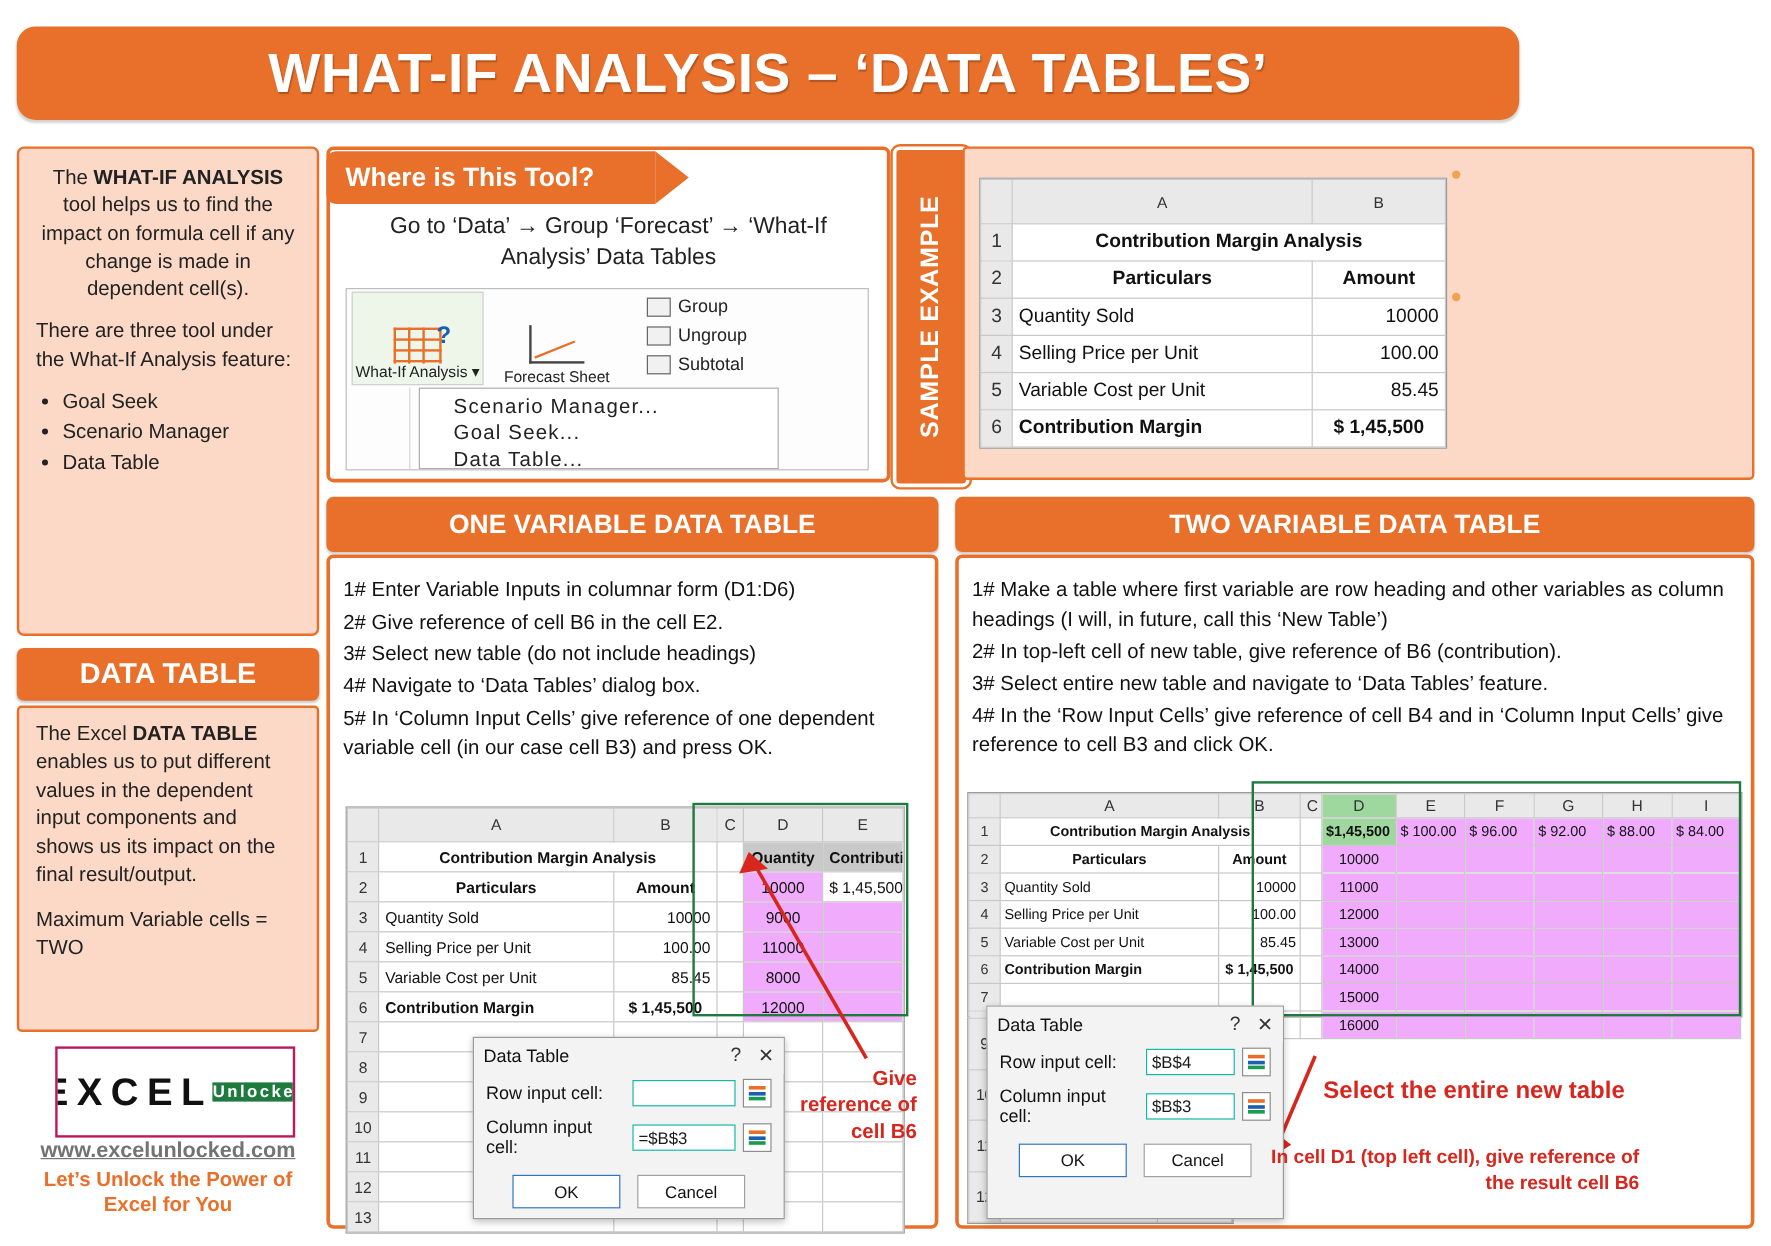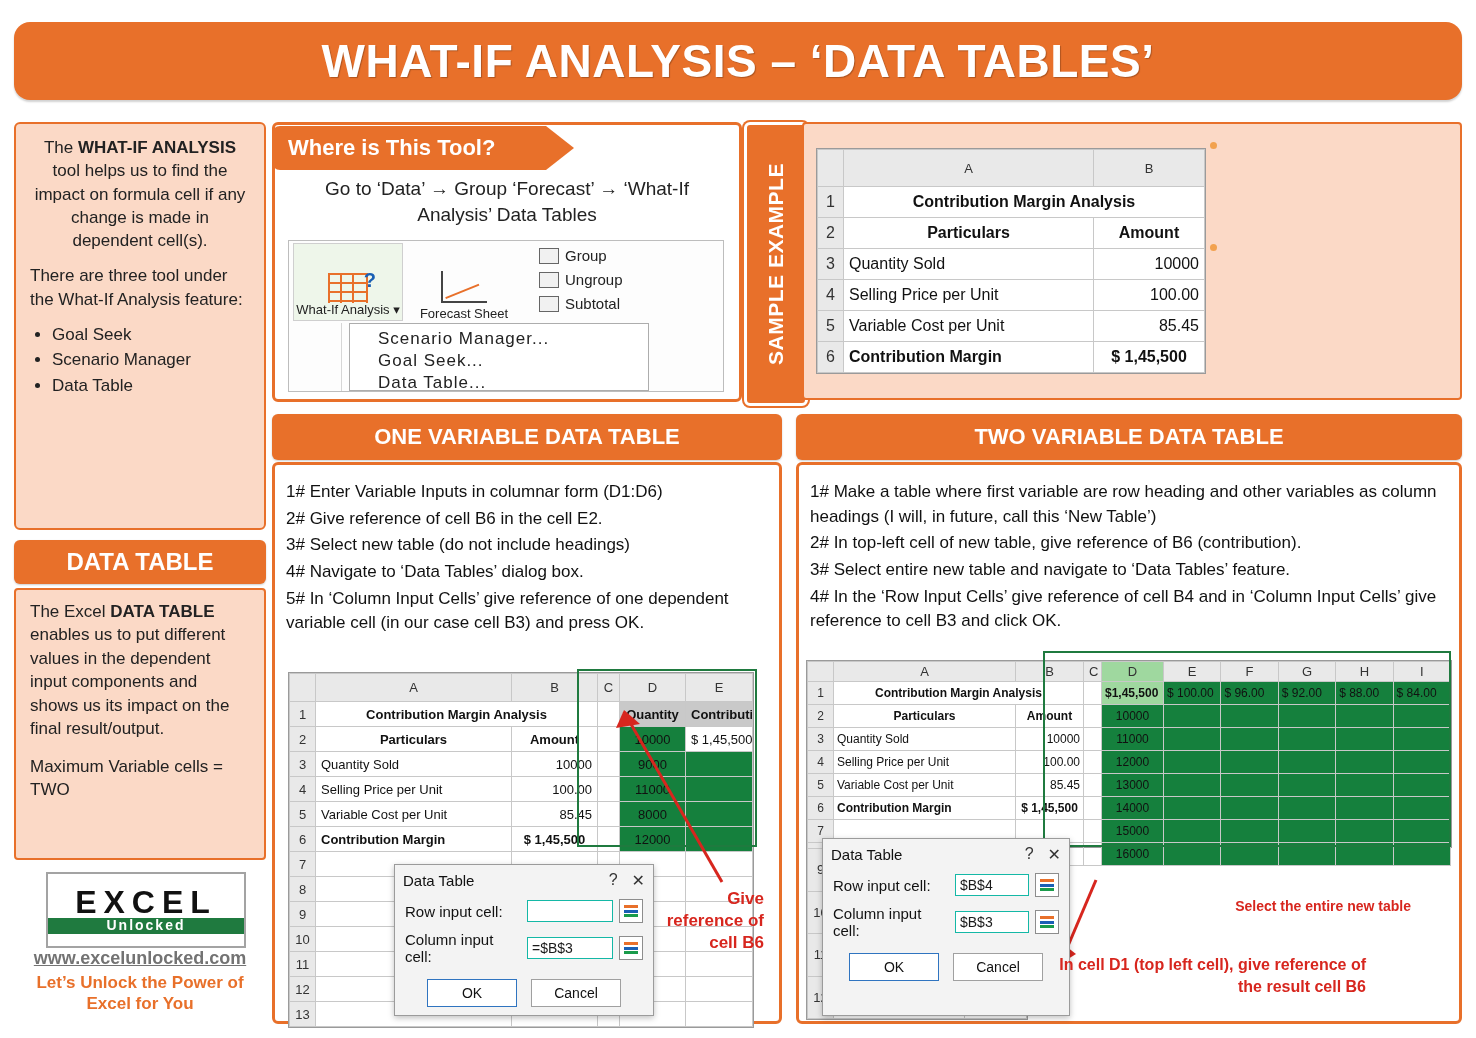--- a/index.html
+++ b/index.html
@@ -8,21 +8,21 @@
     background:#ffffff;
     font-family:"Liberation Sans", sans-serif;
     color:#1a1a1a;
     position:relative;
     overflow:hidden;
   }
   .page{position:relative;width:1476px;height:1038px;}
 
   
   .title-bar{
-    position:absolute;left:14px;top:22px;width:1448px;height:78px;
+    position:absolute;left:14px;top:22px;width:1252px;height:78px;
     background:#e8702a;border-radius:16px;
     display:flex;align-items:center;justify-content:center;
     box-shadow:0 2px 2px rgba(0,0,0,.18);
   }
   .title-bar .txt{
     color:#ffffff;font-weight:bold;font-size:46px;letter-spacing:.5px;
     text-shadow:1px 1px 1px rgba(0,0,0,.25);
   }
 
   
@@ -49,22 +49,22 @@
     position:absolute;left:14px;top:588px;width:252px;height:272px;
     background:#fbd9c6;border:2px solid #e8702a;border-radius:4px;
     padding:10px 14px;box-sizing:border-box;
     font-size:17px;line-height:1.38;color:#222;
   }
   .dt-body p{margin:0 0 14px 0;}
 
   
   .logo-box{
     position:absolute;left:46px;top:872px;width:196px;height:72px;
-    background:#ffffff;border:2px solid #a3a3a3;
-    display:flex;flex-direction:column;align-items:center;justify-content:center;
+    background:#ffffff;border:2px solid #be185d;
+    display:flex;flex-direction:row;align-items:center;justify-content:center;
     overflow:hidden;
   }
   .logo-excel{font-size:32px;font-weight:bold;letter-spacing:7px;color:#111;line-height:1;}
   .logo-unlocked{
     background:#1f7a3f;color:#fff;font-size:14px;letter-spacing:2px;
     width:100%;text-align:center;line-height:1.1;font-weight:bold;
   }
   .logo-url{
     position:absolute;left:14px;top:948px;width:252px;text-align:center;
     color:#737373;font-weight:bold;font-size:18px;text-decoration:underline;
@@ -173,21 +173,21 @@
 
   
   .xl{position:absolute;background:#fff;border:1px solid #9a9a9a;box-sizing:border-box;font-size:14px;color:#111;}
   .xl table{border-collapse:collapse;width:100%;height:100%;table-layout:fixed;}
   .xl td,.xl th{border:1px solid #c8c8c8;padding:2px 5px;box-sizing:border-box;white-space:nowrap;overflow:hidden;}
   .xl .hdr{background:#e9e9e9;text-align:center;font-weight:normal;color:#333;font-size:13px;}
   .xl .rowhdr{background:#e9e9e9;text-align:center;color:#333;font-size:13px;width:26px;}
   .ctr{text-align:center;}
   .rt{text-align:right;}
   .bold{font-weight:bold;}
-  .grey{background:#15803d;}
+  .grey{background:#f0abfc;}
   .dashed{border:1px dashed #2e7d32 !important;}
 
   
   #sample-sheet{left:816px;top:148px;width:390px;height:226px;}
   #sample-sheet td{height:31px;font-size:16px;}
 
   
   .sec-head{
     position:absolute;height:46px;background:#e8702a;border-radius:6px;
     display:flex;align-items:center;justify-content:center;
@@ -245,21 +245,21 @@
     width:88px;height:26px;background:#fff;border:1px solid #a0a0a0;
     display:flex;align-items:center;justify-content:center;font-size:14px;color:#111;
   }
   .dlg-btns .bt.primary{border:1px solid #2f74c0;}
   #dlg1{left:394px;top:864px;width:260px;height:152px;}
   #dlg2{left:822px;top:838px;width:248px;height:178px;}
 
   
   .ann{position:absolute;color:#d7261e;font-weight:bold;text-align:right;}
   #ann1{left:648px;top:888px;width:116px;font-size:17px;line-height:1.3;}
-  #ann2{left:1081px;top:898px;width:330px;font-size:14px;}
+  #ann2{left:1024px;top:898px;width:330px;font-size:20px;}
   #ann3{left:1036px;top:954px;width:330px;font-size:16px;line-height:1.35;}
   .arrow-svg{position:absolute;pointer-events:none;}
 
   .dot{position:absolute;width:7px;height:7px;background:#f2a24f;border-radius:50%;}
 </style>
 </head>
 <body>
 
 <div class="page">
 

